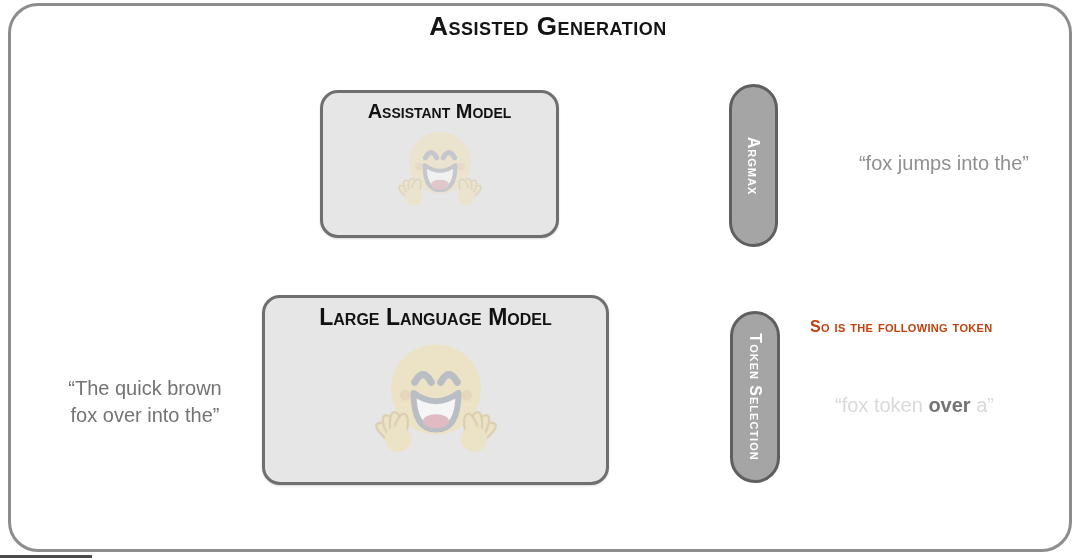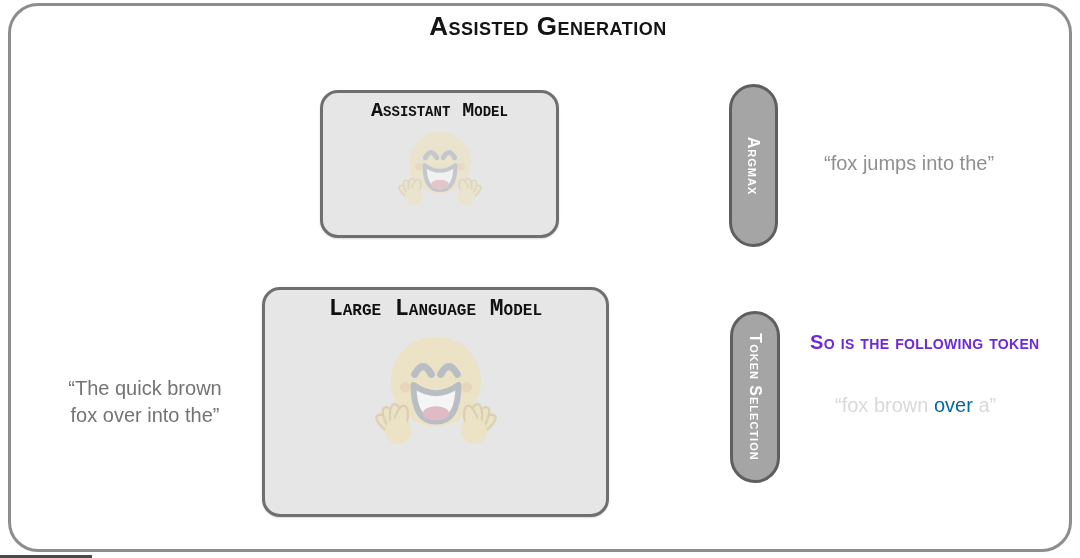--- a/index.html
+++ b/index.html
@@ -7,47 +7,47 @@
   .stage{position:relative;width:1080px;height:558px;background:#ffffff;}
 
   .frame{position:absolute;left:8px;top:3px;width:1064px;height:549px;
          border:3px solid #8d8d8d;border-radius:30px;box-sizing:border-box;background:#fff;}
 
   .slide-title{position:absolute;top:11px;left:8px;width:100%;text-align:center;
          font-variant:small-caps;font-weight:bold;font-size:26px;color:#141414;letter-spacing:.5px;}
 
   .model-box{position:absolute;background:#e6e6e6;border:3px solid #6f6f6f;border-radius:18px;
          box-sizing:border-box;display:flex;flex-direction:column;align-items:center;
-         box-shadow:0 1px 2px rgba(0,0,0,.15);font-family:Liberation Mono, monospace;}
+         box-shadow:0 1px 2px rgba(0,0,0,.15);}
   .assistant-box{left:320px;top:90px;width:239px;height:148px;}
-  .llm-box{left:262px;top:287px;width:347px;height:230px;}
+  .llm-box{left:262px;top:295px;width:347px;height:190px;}
   .model-title{font-variant:small-caps;font-weight:bold;color:#111;margin-top:7px;line-height:1.1;}
   .assistant-box .model-title{font-size:20px;}
   .llm-box .model-title{font-size:23px;}
 
   .emoji{display:block;margin-top:0px;filter:saturate(.8);}
   .assistant-box .emoji{opacity:.45;}
   .llm-box .emoji{opacity:.6;}
 
   .prompt{position:absolute;font-size:20px;color:#8f8f8f;text-align:center;line-height:1.35;}
   .prompt-top-left{left:40px;top:147px;width:220px;}
-  .prompt-top-right{left:824px;top:150px;width:240px;text-align:left;}
+  .prompt-top-right{left:824px;top:150px;width:240px;text-align:center;}
   .prompt-bottom-left{left:25px;top:375px;width:240px;color:#737373;}
 
   .pill{position:absolute;background:#a5a5a5;border:3px solid #5f5f5f;border-radius:27px;
         box-sizing:border-box;display:flex;align-items:center;justify-content:center;}
   .pill-argmax{left:729px;top:84px;width:49px;height:163px;}
   .pill-token{left:730px;top:311px;width:50px;height:172px;}
   .pill-label{transform:rotate(90deg);transform-origin:center;white-space:nowrap;color:#ffffff;
         font-variant:small-caps;font-weight:bold;font-size:16px;letter-spacing:1px;}
 
-  .green-heading{position:absolute;left:810px;top:331px;width:260px;
-        font-variant:small-caps;font-weight:bold;font-size:20px;color:#6d28d9;letter-spacing:.3px;}
+  .green-heading{position:absolute;left:810px;top:318px;width:260px;
+        font-variant:small-caps;font-weight:bold;font-size:16px;color:#c2410c;letter-spacing:.3px;}
   .result-line{position:absolute;left:835px;top:394px;width:240px;font-size:20px;color:#d9d9d9;}
-  .result-line .highlight{color:#0369a1;font-weight:normal;}
+  .result-line .highlight{color:#737373;font-weight:bold;}
 
   .video-progress{position:absolute;left:0;bottom:0;height:3px;width:92px;background:#4a4a4a;}
 </style>
 </head>
 <body>
 
 <svg width="0" height="0" style="position:absolute" aria-hidden="true">
   <defs>
     <g id="hf-emoji">
       <circle cx="60" cy="50" r="38" fill="#f4e0a6"></circle>
@@ -108,17 +108,17 @@
     </svg>
   </div>
 
   <div class="pill pill-token">
     <span class="pill-label">Token Selection</span>
   </div>
 
   <div class="green-heading">So is the following token</div>
 
   <div class="result-line">
-    <span>“fox brown </span><span class="highlight">over</span><span> a”</span>
+    <span>“fox token </span><span class="highlight">over</span><span> a”</span>
   </div>
 
   <div class="video-progress"></div>
 </div>
 
 </body></html>

